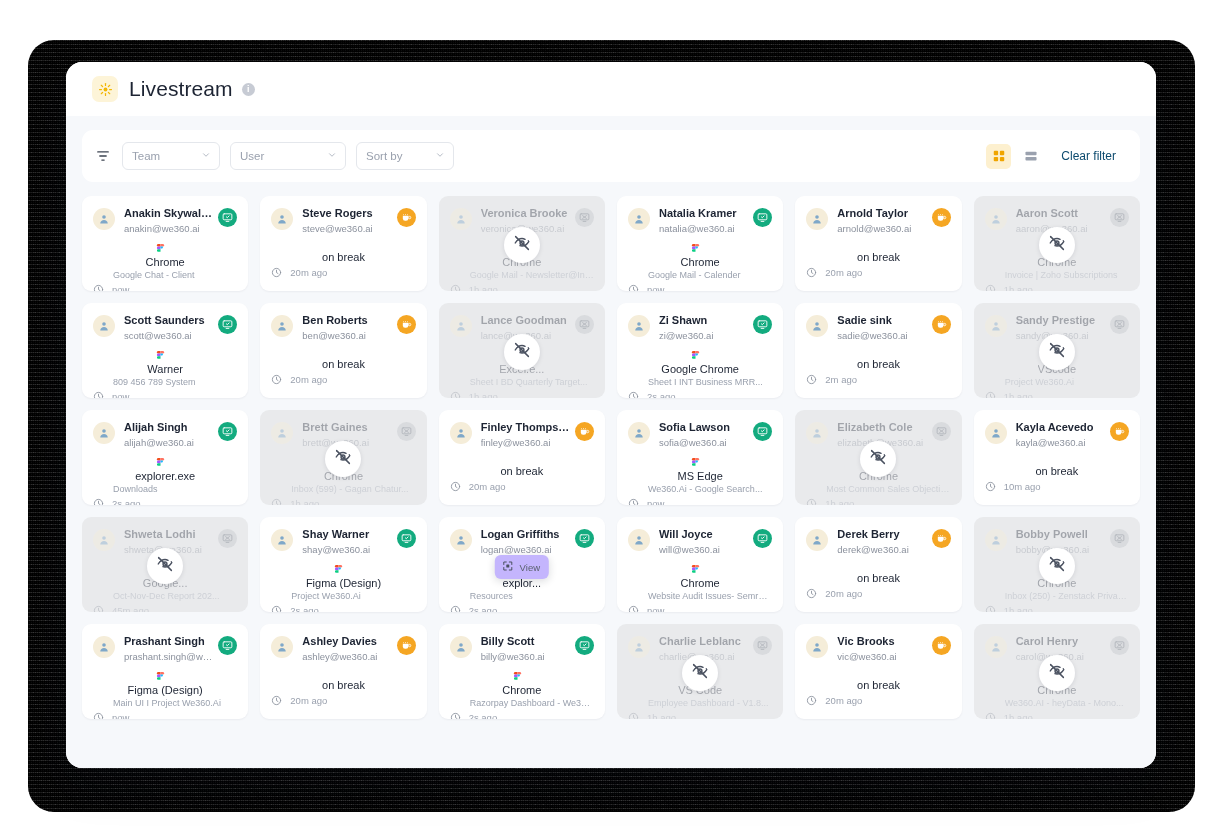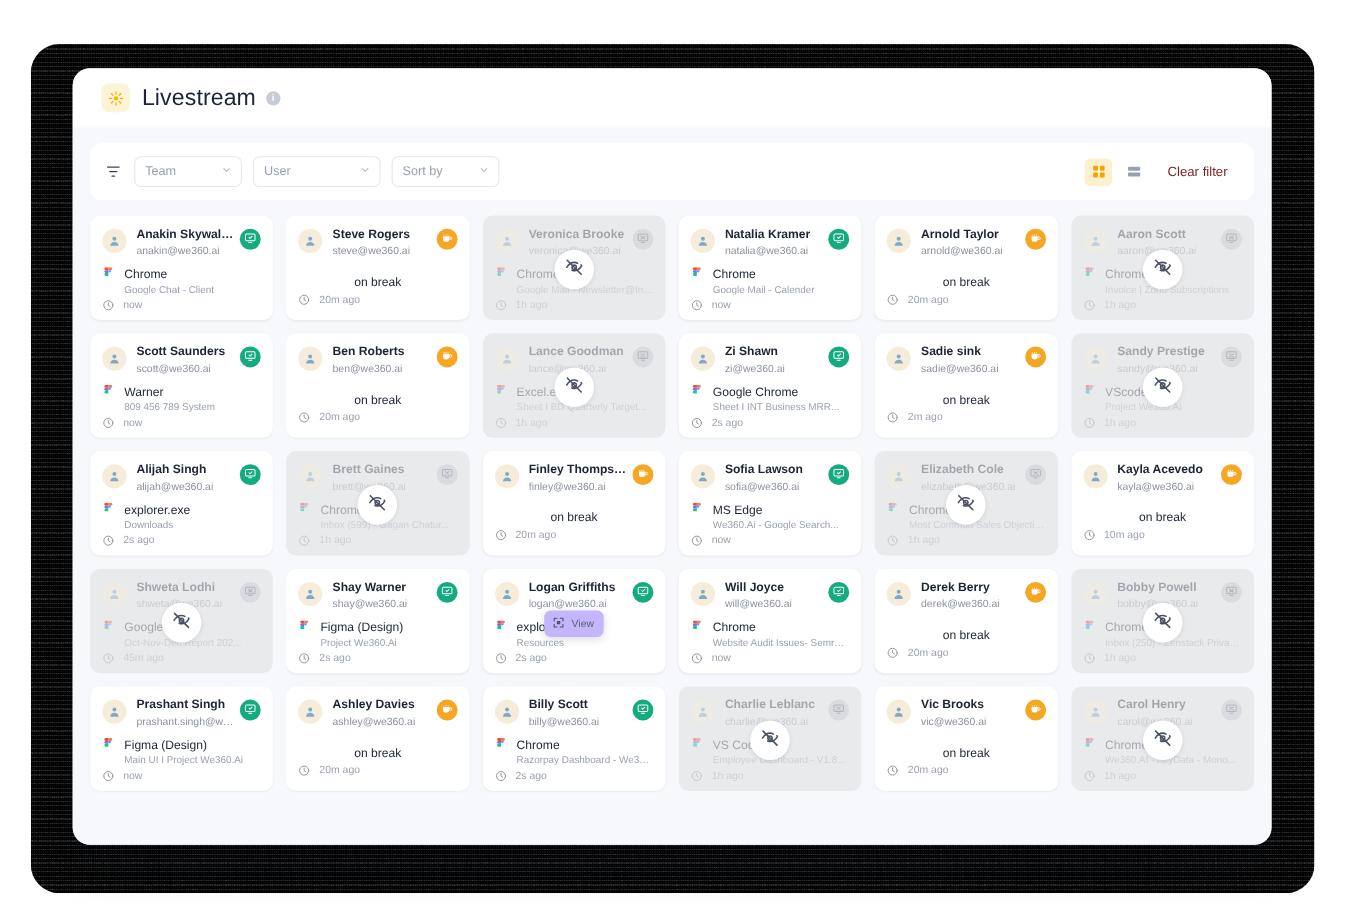--- a/index.html
+++ b/index.html
@@ -118,21 +118,21 @@
     display: flex; align-items: center; gap: 7px;
     margin-right: 18px;
   }
   .vt-btn {
     width: 25px; height: 25px;
     border-radius: 5px;
     display: flex; align-items: center; justify-content: center;
   }
   .vt-btn.active { background: #fdf0cf; }
   .clear-filter {
-    font-size: 12px; color: #7f1d1d; padding-right: 10px;
+    font-size: 12px; color: #0c4a6e; padding-right: 10px;
   }
 
   
   .grid {
     display: grid;
     grid-template-columns: repeat(6, 1fr);
     gap: 12px 12px;
   }
   .card {
     position: relative;
@@ -172,21 +172,21 @@
   .badge {
     width: 19px; height: 19px; border-radius: 50%;
     flex: 0 0 auto; margin-left: 4px; margin-top: 1px;
     display: flex; align-items: center; justify-content: center;
   }
   .badge.online { background: #13ab7f; }
   .badge.break  { background: #f5a623; }
   .badge.off    { background: #d9dbde; }
 
   .card-body { margin-top: 9px; }
-  .app-row { display: flex; align-items: center; }
+  .app-row { display: flex; align-items: center; flex-direction: column; }
   .app-ico { width: 11px; height: 13px; margin-right: 9px; flex:0 0 auto; }
   .app {
     font-size: 11px; color: #1d2433; font-weight: 400;
     white-space: nowrap; overflow: hidden; text-overflow: ellipsis;
   }
   .sub {
     font-size: 9px; color: #9aa1ae;
     margin: 2px 0 0 20px;
     white-space: nowrap; overflow: hidden; text-overflow: ellipsis;
   }

